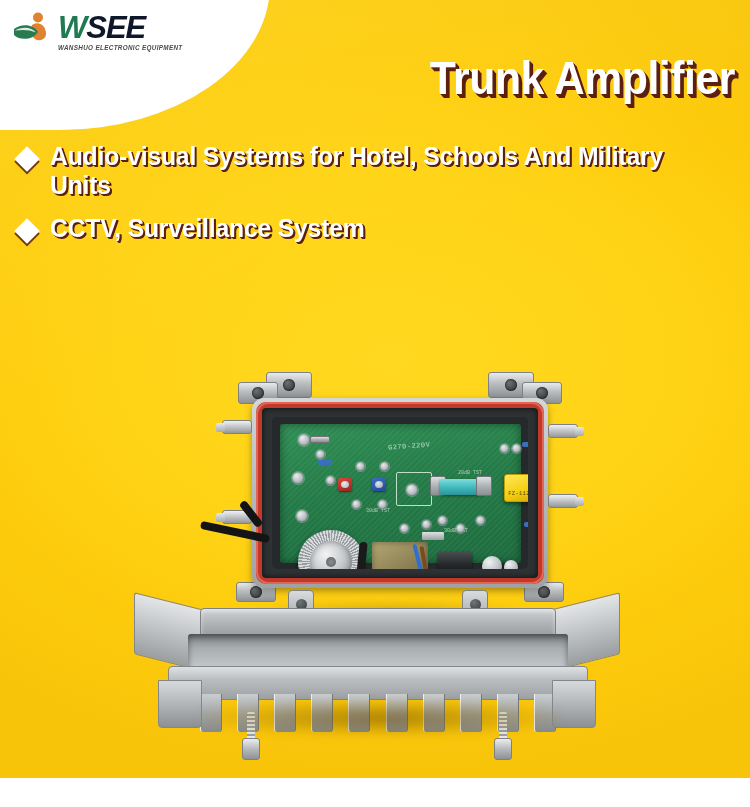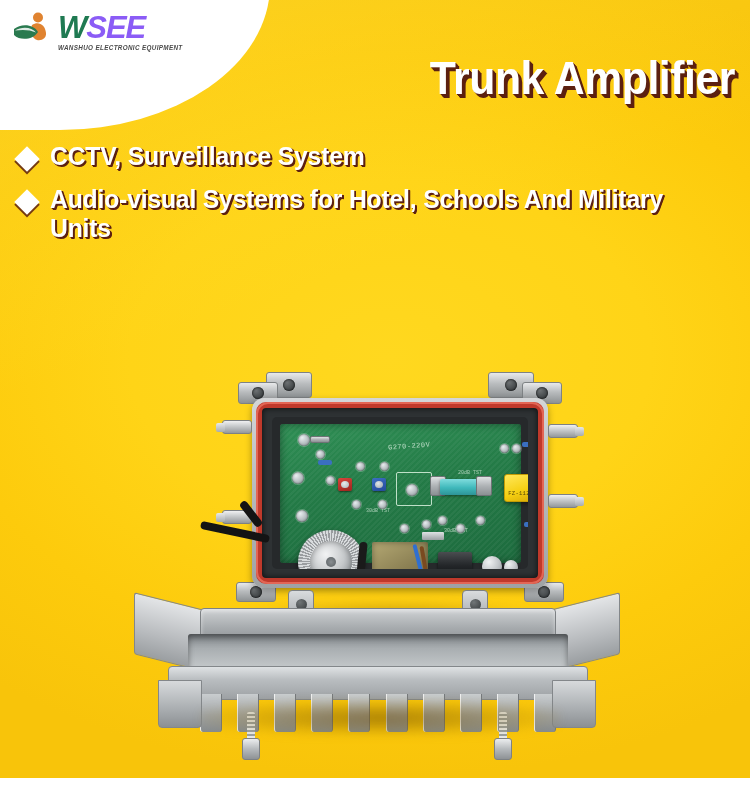--- a/index.html
+++ b/index.html
@@ -58,21 +58,21 @@
   .logo-text {
     margin-left:4px; position:relative; padding-top:1px;
   }
   .logo-word {
     font-family:"Liberation Sans", sans-serif;
     font-weight:bold; font-size:31px; line-height:31px;
     letter-spacing:-1px; font-style:italic;
     white-space:nowrap;
   }
   .lw-green { color:#1f7a52; }
-  .lw-gray  { color:#8b5cf6; }
+  .lw-gray  { color:#0f172a; }
   .logo-tag {
     font-size:6.3px; font-weight:bold; letter-spacing:.35px;
     color:#4a4a4a; font-style:italic; white-space:nowrap;
     margin-top:1px;
   }
 
   
   .headline {
     position:absolute; left:0; top:52px; width:735px;
     text-align:right;
@@ -409,25 +409,25 @@
       </div>
       <div class="logo-tag">WANSHUO ELECTRONIC EQUIPMENT</div>
     </div>
   </div>
 
   <div class="headline">Trunk Amplifier</div>
 
   <div class="bullets">
     <div class="bullet-row">
       <div class="diamond"></div>
-      <div class="bullet-text">CCTV, Surveillance System</div>
+      <div class="bullet-text">Audio-visual Systems for Hotel, Schools And Military Units</div>
     </div>
     <div class="bullet-row">
       <div class="diamond"></div>
-      <div class="bullet-text">Audio-visual Systems for Hotel, Schools And Military Units</div>
+      <div class="bullet-text">CCTV, Surveillance System</div>
     </div>
   </div>
 
   <div class="product">
 
     <div class="shadow-lid"></div>
 
     <div class="lid">
 
       <div class="ear e1"></div>

